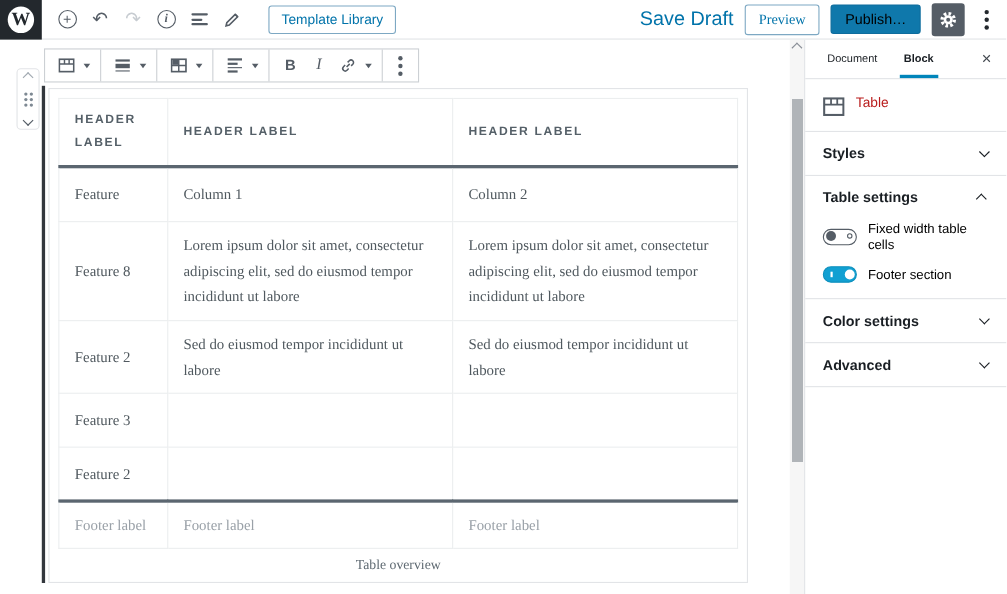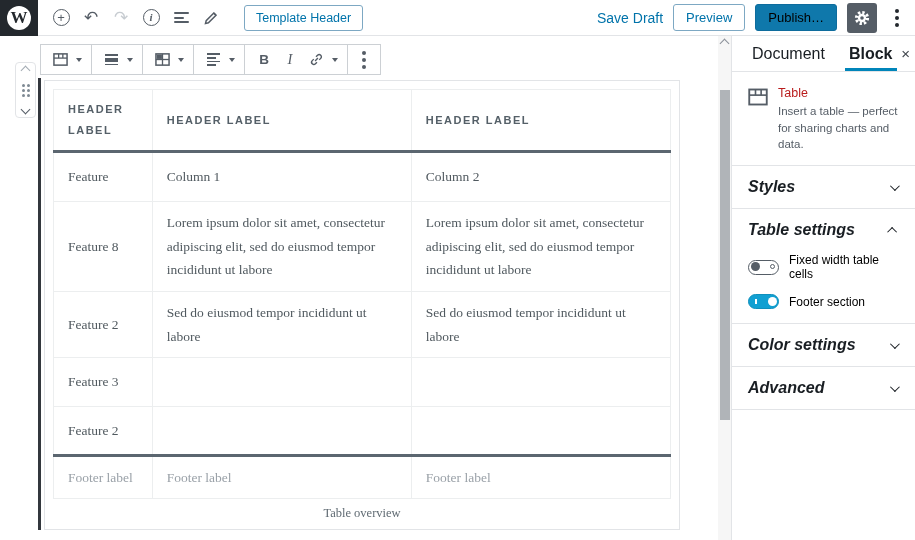--- a/index.html
+++ b/index.html
@@ -19,23 +19,23 @@
   .tb-btn.disabled { color:#c7ccd1; }
   .circ { width:17px; height:17px; border:1.6px solid currentColor; border-radius:50%;
     display:flex; align-items:center; justify-content:center; font-size:13px; line-height:1; }
   .circ.info { font-family:"Liberation Serif", serif; font-style:italic; font-weight:bold; font-size:11px; }
   .listlines { width:15px; height:11px; display:flex; flex-direction:column; justify-content:space-between; }
   .listlines span { height:2px; background:currentColor; border-radius:1px; }
   .listlines span:nth-child(2){ width:70%; } .listlines span:nth-child(1),.listlines span:nth-child(3){ width:100%; }
   .outline-btn { margin-left:18px; border:1px solid #7da8c3; color:#0073aa; background:#fff;
     font-size:12.5px; padding:5px 11px; border-radius:3px; cursor:pointer; font-family:inherit; }
   .topbar-right { margin-left:auto; display:flex; align-items:center; gap:10px; padding-right:8px; }
-  .link-btn { color:#0073aa; font-size:14px; background:none; border:none; cursor:pointer; font-family:inherit; }
+  .link-btn { color:#0073aa; font-size:18px; background:none; border:none; cursor:pointer; font-family:inherit; }
   .preview-btn { border:1px solid #7da8c3; color:#0073aa; background:#fff; font-size:13px;
-    padding:5px 12px; border-radius:3px; cursor:pointer; font-family:Liberation Sans, sans-serif; }
+    padding:5px 12px; border-radius:3px; cursor:pointer; font-family:Liberation Serif, serif; }
   .publish-btn { border:1px solid #0e6c9d; color:#000000; background:#0f78ab; font-size:13px;
     padding:5px 12px; border-radius:3px; cursor:pointer; font-family:inherit; }
   .gear-btn { width:30px; height:30px; background:#555d66; border-radius:3px; display:flex;
     align-items:center; justify-content:center; cursor:pointer; }
   .kebab { display:flex; flex-direction:column; gap:3px; padding:6px 8px; cursor:pointer; }
   .kebab i { width:4px; height:4px; border-radius:50%; background:#23282d; }
   .kebab.light i { background:#555d66; }
 
   
   .main { position:relative; height:504px; }
@@ -87,32 +87,32 @@
   .scrollbar { position:absolute; left:718px; top:0; width:13px; height:504px; background:#f6f6f6; }
   .scroll-up { position:absolute; top:4px; left:3px; width:7px; height:7px;
     border-right:1.6px solid #8a8f98; border-bottom:1.6px solid #8a8f98; transform:rotate(-135deg); }
   .scroll-thumb { position:absolute; left:1.5px; top:54px; width:10px; height:330px; background:#b0b4b8; }
 
   
   .sidebar { position:absolute; left:731px; top:0; width:184px; height:504px; background:#fff;
     border-left:1px solid #e2e4e7; font-size:13px; }
   .sb-tabs { height:36px; border-bottom:1px solid #e2e4e7; display:flex; align-items:stretch; }
   .sb-tab { padding:0 4px; margin:0 0 0 16px; display:flex; align-items:center; color:#191e23;
-    cursor:pointer; position:relative; font-size:16px; }
+    cursor:pointer; position:relative; font-size:10px; }
   .sb-tab.active { font-weight:bold; }
   .sb-tab.active::after { content:""; position:absolute; left:0; right:0; bottom:0; height:3px; background:#0085ba; }
   .sb-close { margin-left:auto; width:36px; display:flex; align-items:center; justify-content:center;
     color:#40464d; font-size:15px; cursor:pointer; }
   .block-card { display:flex; gap:10px; padding:14px 16px 12px 16px; border-bottom:1px solid #e2e4e7; }
   .block-card .desc-title { font-size:12.5px; color:#b91c1c; margin-bottom:3px; }
   .block-card .desc-text { font-size:11.5px; color:#555d66; line-height:1.45; }
   .panel { border-bottom:1px solid #e2e4e7; }
   .panel-head { display:flex; align-items:center; justify-content:space-between;
     padding:12px 16px; cursor:pointer; }
-  .panel-head .plabel { font-size:16px; font-weight:bold; color:#191e23;font-style:italic; }
+  .panel-head .plabel { font-size:13px; font-weight:bold; color:#191e23; }
   .pchev { width:7px; height:7px; border-right:1.8px solid #191e23; border-bottom:1.8px solid #191e23; margin-right:2px; }
   .pchev.down { transform:rotate(45deg) translateY(-2px); }
   .pchev.up { transform:rotate(-135deg) translateY(-2px); }
   .panel-body { padding:2px 16px 14px 16px; }
   .toggle-row { display:flex; align-items:center; gap:10px; margin-bottom:13px; }
   .toggle-row:last-child { margin-bottom:0; }
   .toggle-label { font-size:12px; color:#000000; }
   .tgl { position:relative; width:31px; height:15px; border-radius:8px; flex:none; cursor:pointer; }
   .tgl.off { background:#fff; border:1.5px solid #555d66; }
   .tgl.off .knob { position:absolute; left:2px; top:1.5px; width:9px; height:9px; border-radius:50%; background:#555d66; }
@@ -150,21 +150,21 @@
           <span></span>
         </span>
     </div>
     <div class="tb-btn">
       <svg width="16" height="16" viewBox="0 0 16 16">
         <path d="M2.5 13.5 L3.2 10.6 L10.8 3 L13 5.2 L5.4 12.8 Z" fill="none" stroke="#555d66" stroke-width="1.5"></path>
         <path d="M10.8 3 L13 5.2" stroke="#555d66" stroke-width="1.5"></path>
       </svg>
     </div>
   </div>
-  <button class="outline-btn">Template Header</button>
+  <button class="outline-btn">Template Library</button>
 
   <div class="topbar-right">
     <button class="link-btn">Save Draft</button>
     <button class="preview-btn">Preview</button>
     <button class="publish-btn">Publish…</button>
     <div class="gear-btn">
       <svg width="18" height="18" viewBox="0 0 20 20">
         <circle cx="10" cy="10" r="6.2" fill="none" stroke="#fff" stroke-width="3.4" stroke-dasharray="2.6 2.2"></circle>
         <circle cx="10" cy="10" r="4.6" fill="#fff"></circle>
         <circle cx="10" cy="10" r="2" fill="#555d66"></circle>
@@ -330,21 +330,20 @@
 
     <div class="block-card">
       <svg width="20" height="20" viewBox="0 0 16 16" style="flex:none; margin-top:1px">
         <rect x="1" y="2" width="14" height="12" fill="none" stroke="#555d66" stroke-width="1.5"></rect>
         <line x1="1" y1="6.5" x2="15" y2="6.5" stroke="#555d66" stroke-width="1.3"></line>
         <line x1="6" y1="2" x2="6" y2="6.5" stroke="#555d66" stroke-width="1.3"></line>
         <line x1="10.5" y1="2" x2="10.5" y2="6.5" stroke="#555d66" stroke-width="1.3"></line>
       </svg>
       <div>
         <div class="desc-title">Table</div>
-        <div class="desc-text">Insert a table — perfect for sharing charts and data.</div>
       </div>
     </div>
 
     <div class="panel">
       <div class="panel-head">
         <span class="plabel">Styles</span>
         <span class="pchev down"></span>
       </div>
     </div>
 

